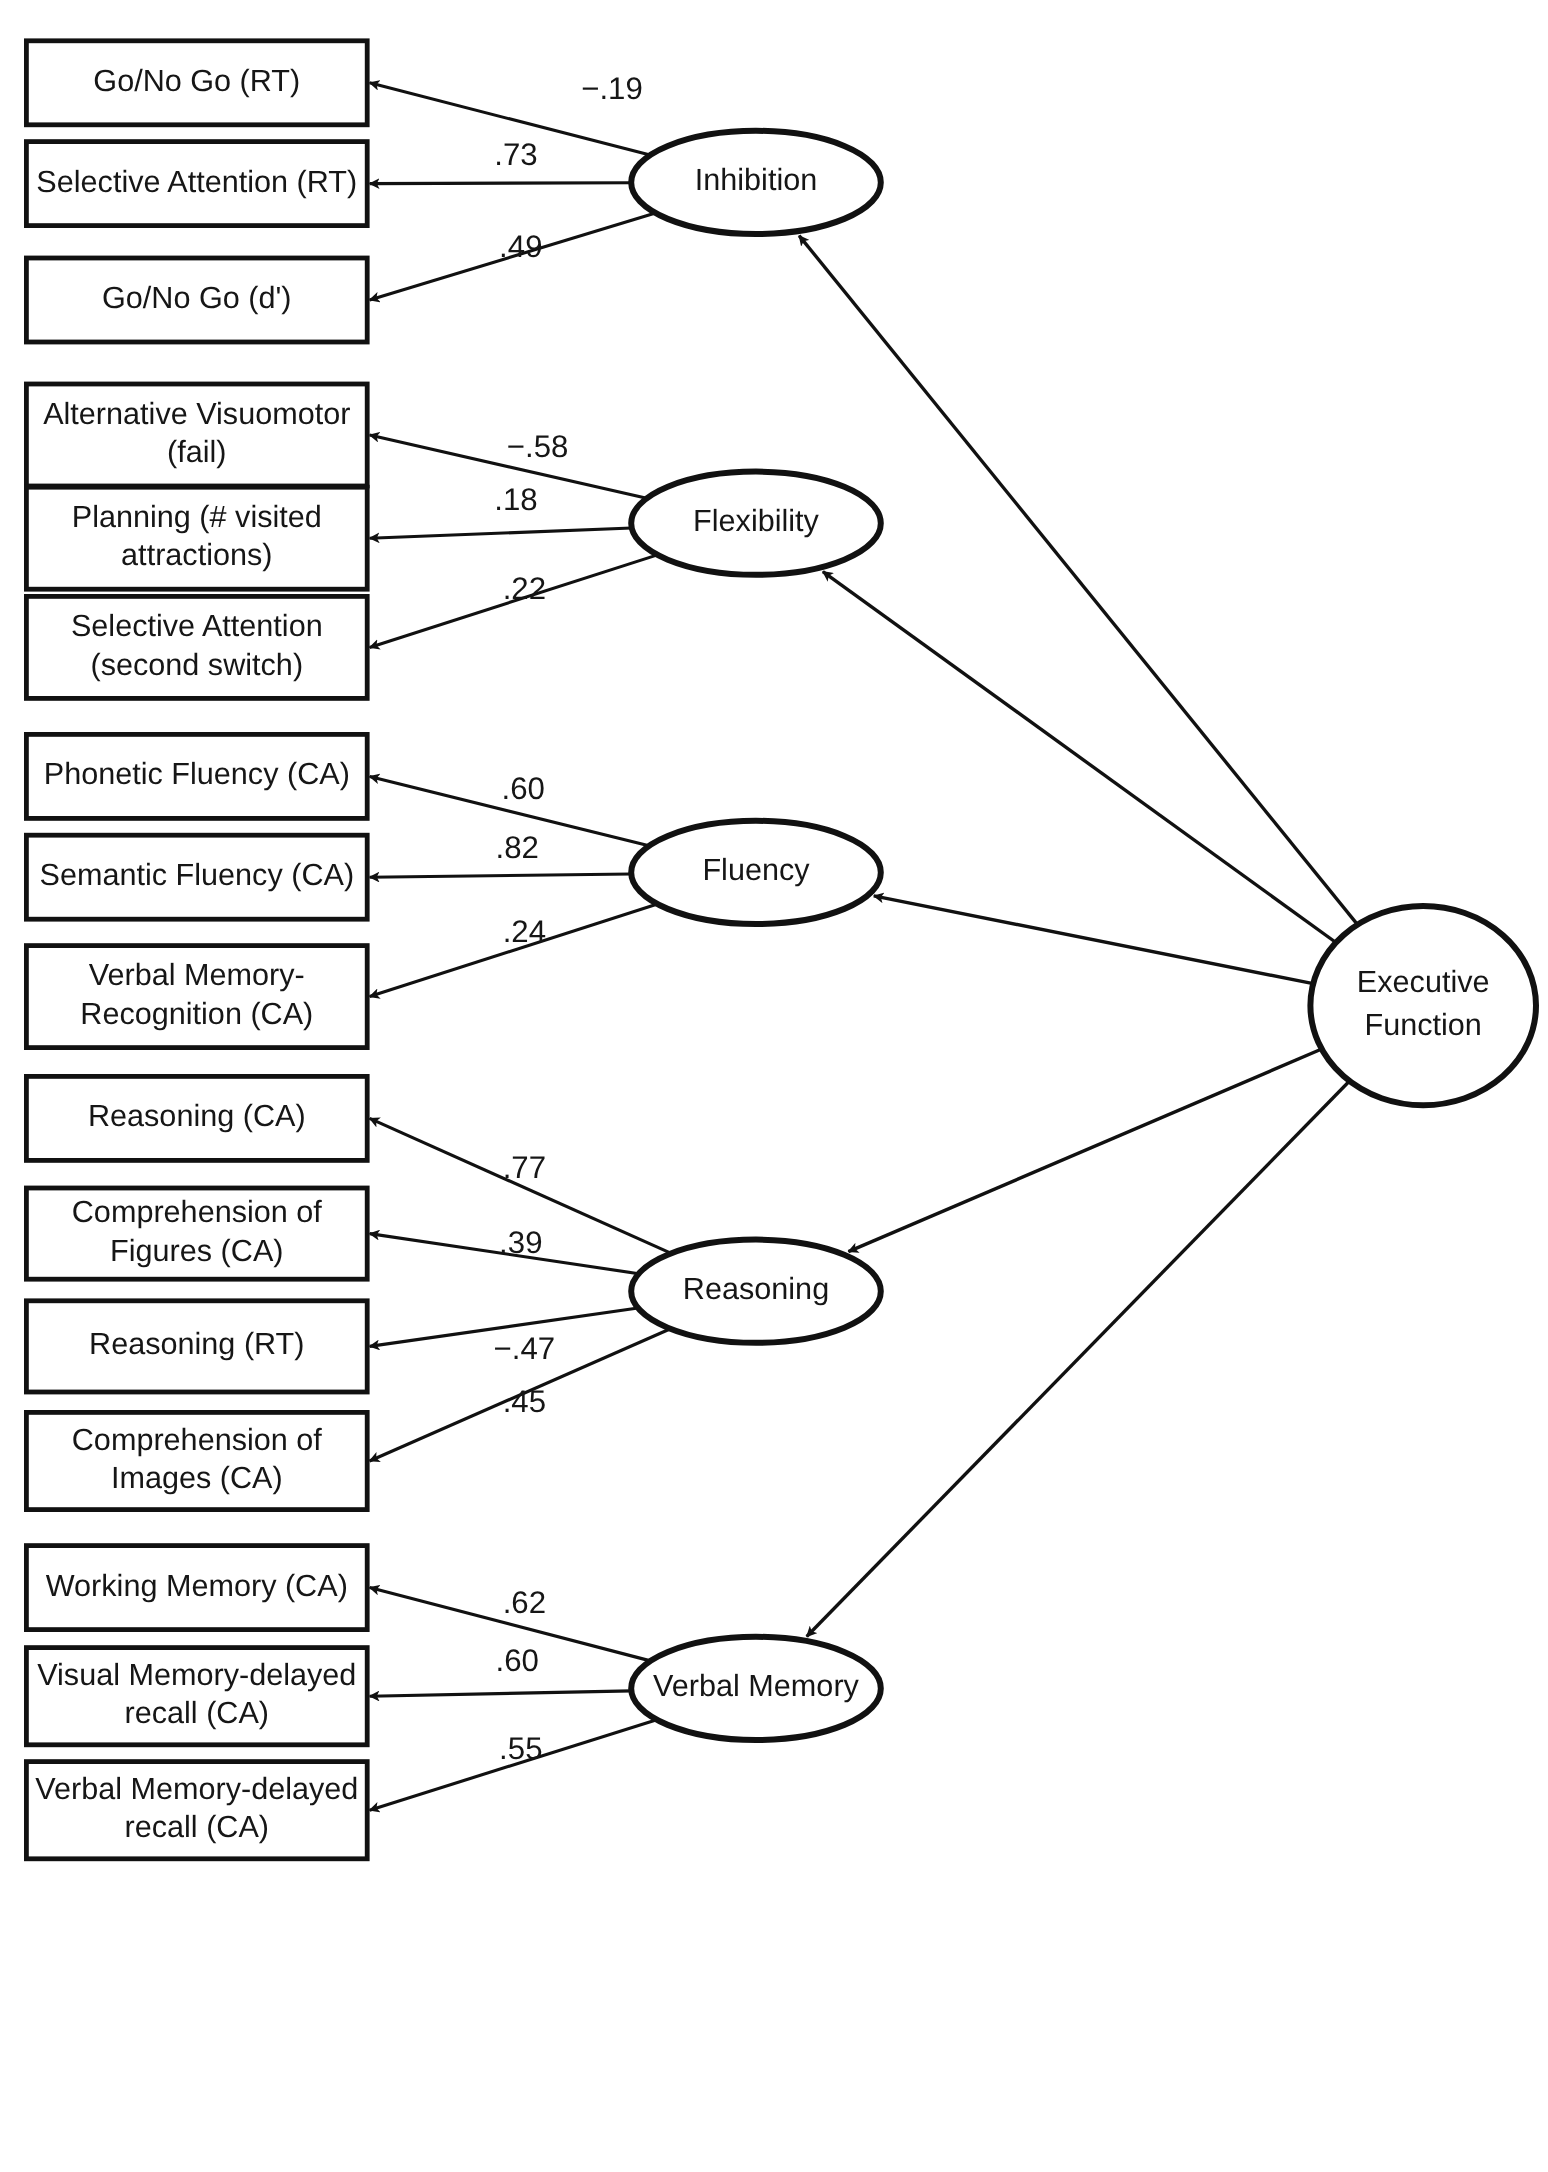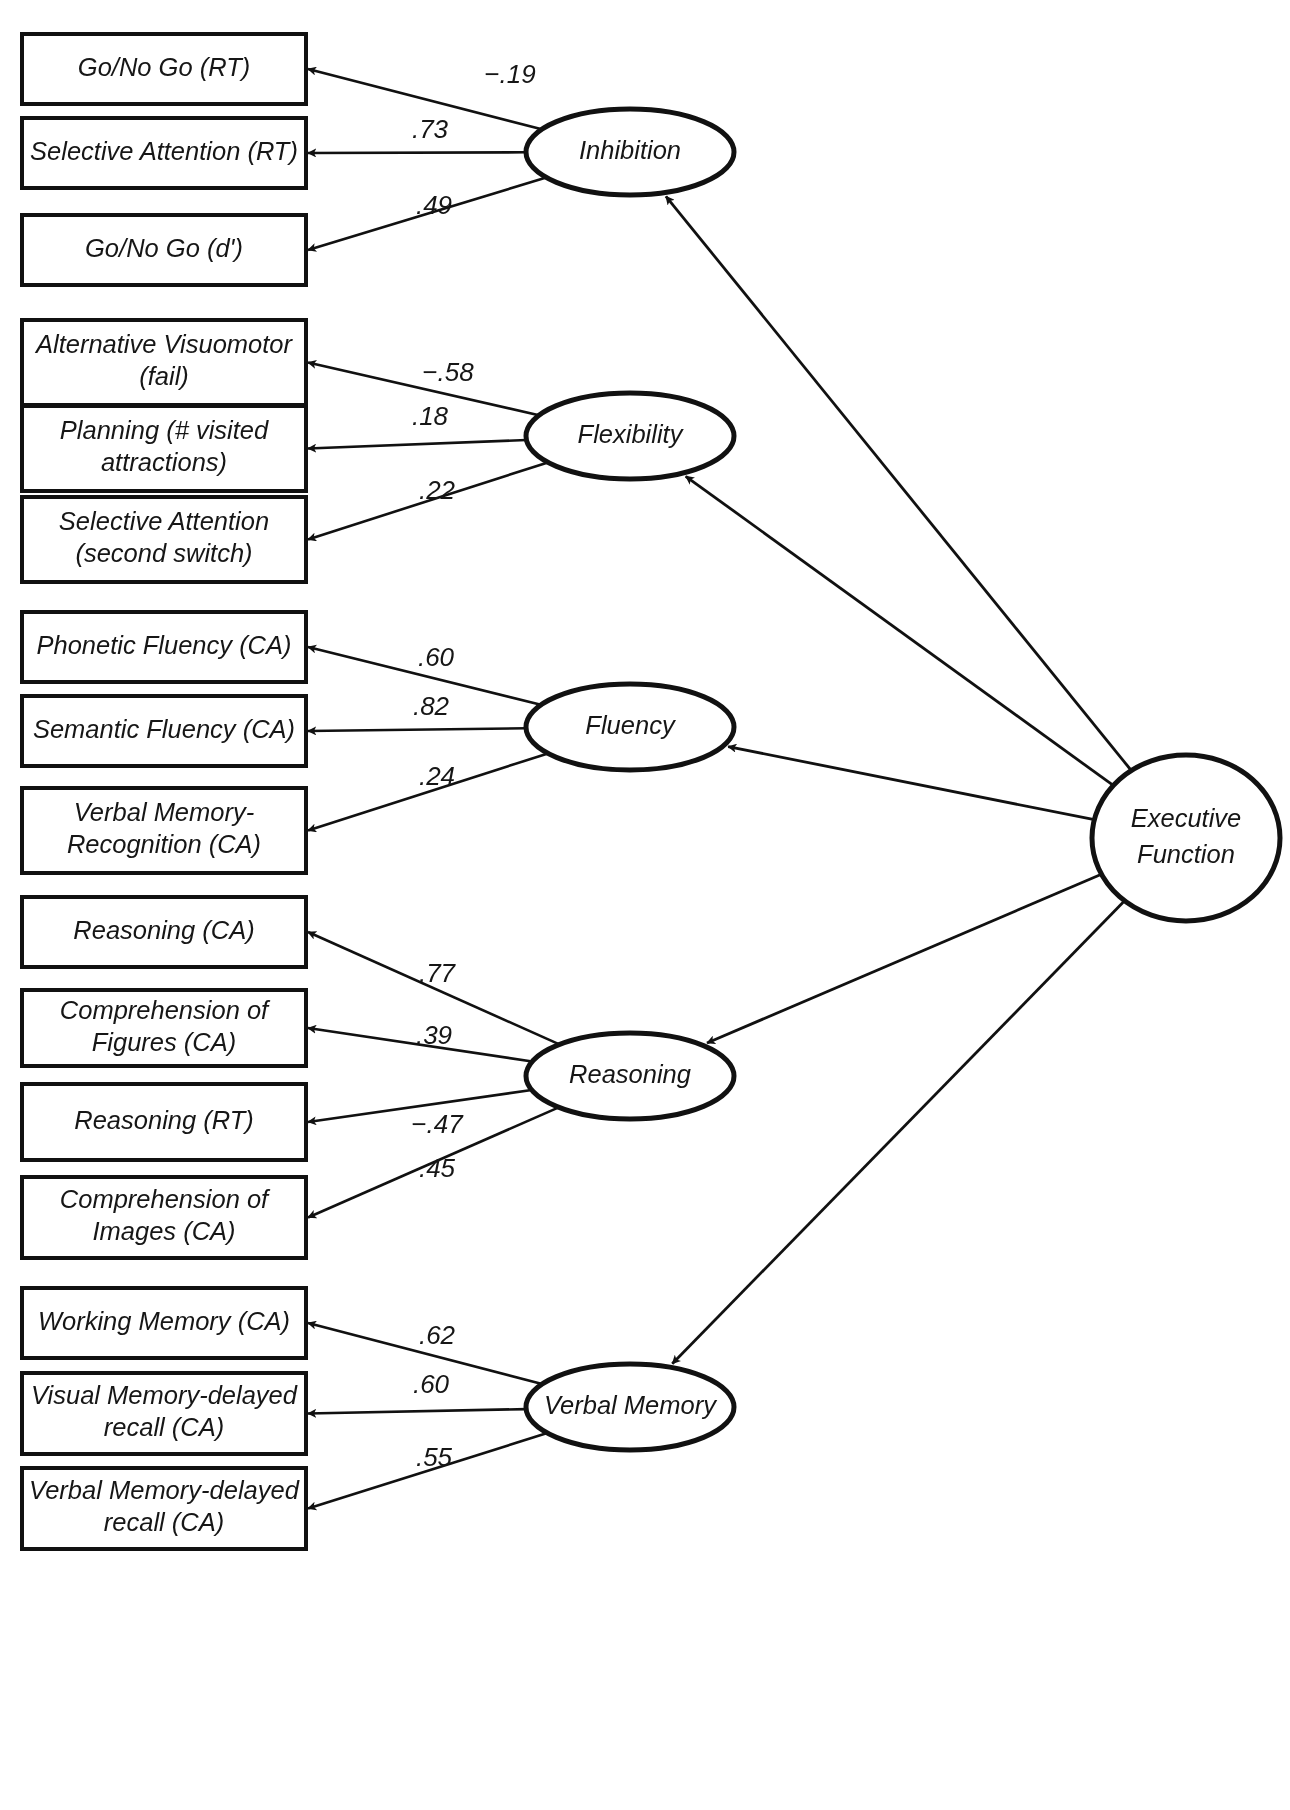--- a/index.html
+++ b/index.html
@@ -12,21 +12,20 @@
     width: 1290px;
     height: 1810px;
     font-family: "Liberation Sans", sans-serif;
     overflow: hidden;
   }
   #diagram-root {
     position: relative;
     width: 1290px;
     height: 1810px;
     background: #ffffff;
-    font-style: italic;
   }
   svg#sem-svg {
     position: absolute;
     top: 0;
     left: 0;
     width: 1290px;
     height: 1810px;
     display: block;
   }
   .ind-box {

